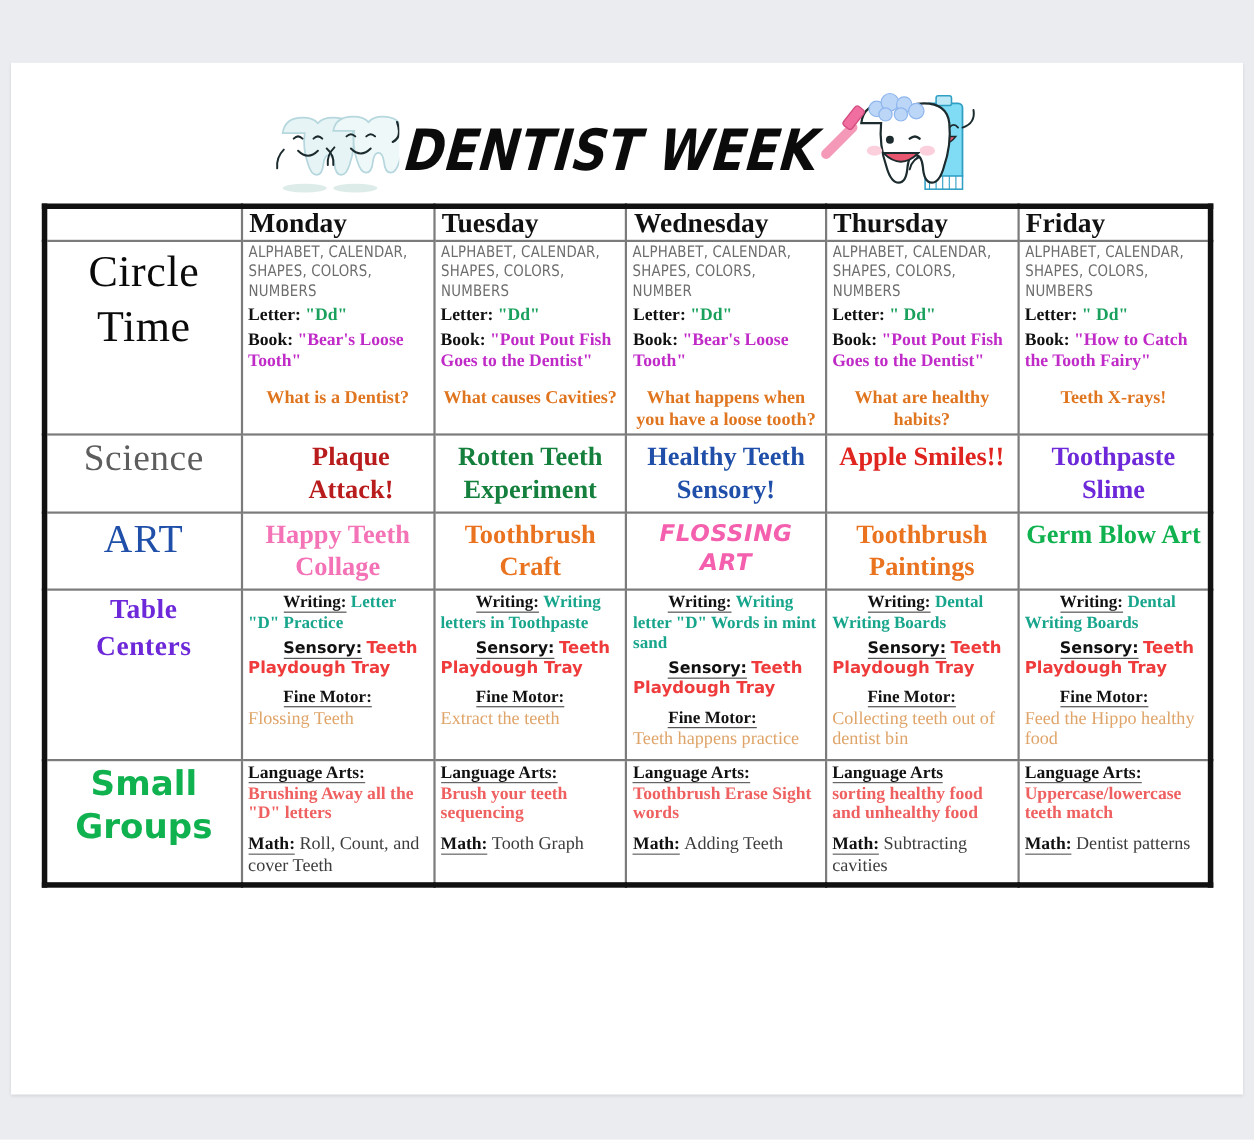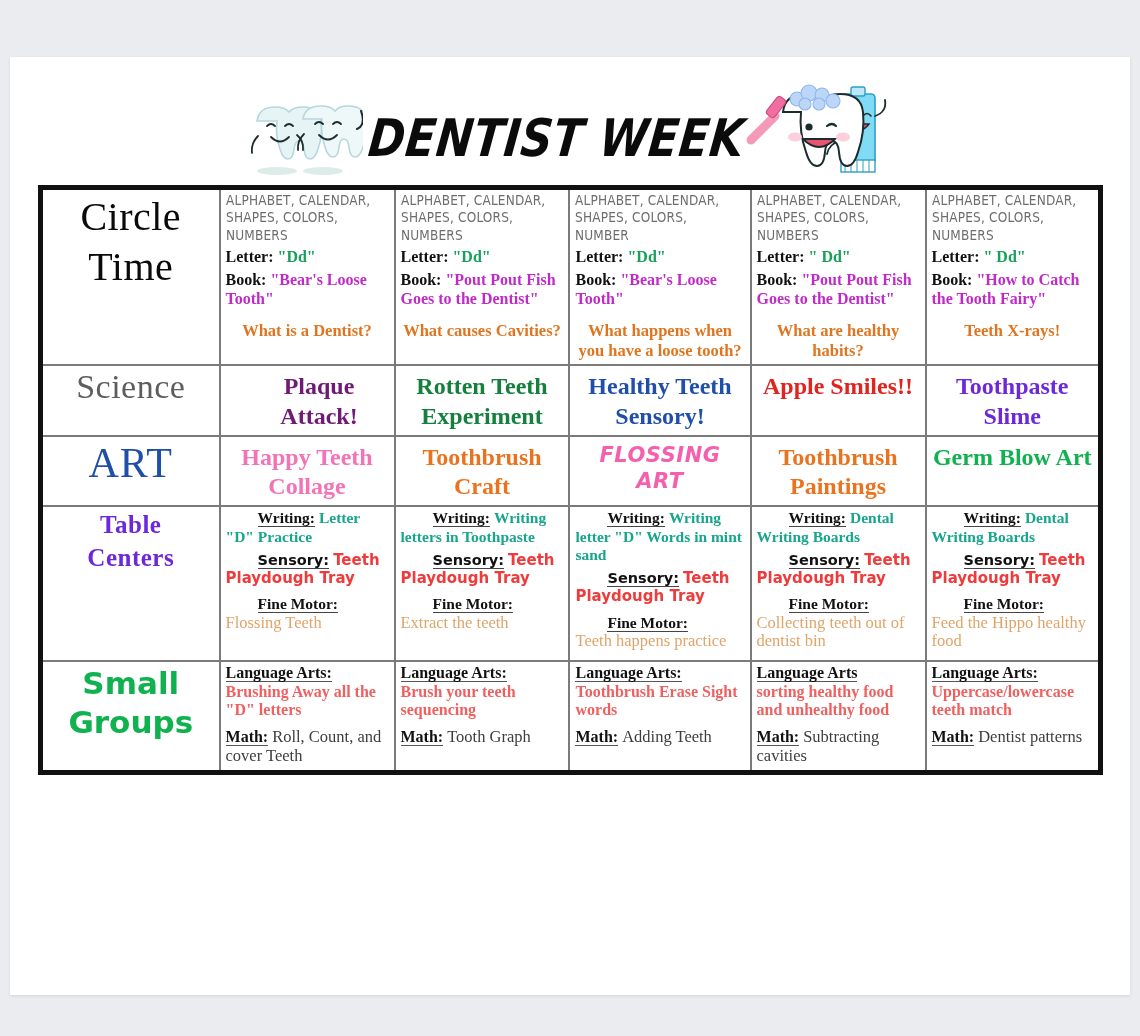--- a/index.html
+++ b/index.html
@@ -91,21 +91,21 @@
     font-family: "Liberation Serif", serif;
   }
   .lbl-circle {
     font-size: 40px; font-weight: 400; color: #0a0a0a;
     line-height: 1.25; letter-spacing: 0.5px;
   }
   .lbl-science {
     font-size: 34px; font-weight: 400; color: #5d5d5d; letter-spacing: 0.5px;
   }
   .lbl-art {
-    font-size: 42px; font-weight: 400; color: #1f4fa8; letter-spacing: 1px;
+    font-size: 36px; font-weight: 400; color: #1f4fa8; letter-spacing: 1px;
   }
   .lbl-table {
     font-size: 25px; font-weight: 700; color: #6c28d9; line-height: 1.3; letter-spacing: 0.5px;
   }
   .lbl-small {
     font-family: "DejaVu Sans", sans-serif;
     font-size: 31px; font-weight: 700; color: #10b14f; line-height: 1.25;
   }
 
   
@@ -261,20 +261,38 @@
       <colgroup>
         <col class="c-label">
           <col class="c-day">
           <col class="c-day">
           <col class="c-day-w">
           <col class="c-day">
           <col class="c-day">
       </colgroup>
 
       <tbody>
+          <tr class="head">
+        <td class="head-blank"></td>
+        <td>
+              <div class="dayname">Monday</div>
+            </td>
+        <td>
+              <div class="dayname">Tuesday</div>
+            </td>
+        <td>
+              <div class="dayname">Wednesday</div>
+            </td>
+        <td>
+              <div class="dayname">Thursday</div>
+            </td>
+        <td>
+              <div class="dayname">Friday</div>
+            </td>
+      </tr>
 
       <tr>
         <td class="rowlabel">
           <div class="lbl-circle">
             <div>Circle</div>
             <div>Time</div>
           </div>
         </td>
 
         <td>
@@ -311,21 +329,21 @@
           <div class="ct-line"><span>Book:</span> <span class="v-book">"How to Catch the Tooth Fairy"</span></div>
           <div class="ct-q">Teeth X-rays!</div>
         </td>
       </tr>
 
       <tr>
         <td class="rowlabel">
           <div class="lbl-science">Science</div>
         </td>
         <td>
-              <div class="big-activity" style="color: #701a75; margin-left: 24px;">Plaque Attack!</div>
+              <div class="big-activity" style="color: #b91c1c; margin-left: 24px;">Plaque Attack!</div>
             </td>
         <td>
               <div class="big-activity" style="color: rgb(21, 128, 61);">Rotten Teeth Experiment</div>
             </td>
         <td>
               <div class="big-activity" style="color: rgb(31, 79, 168);">Healthy Teeth Sensory!</div>
             </td>
         <td>
               <div class="big-activity" style="color: rgb(224, 36, 31);">Apple Smiles!!</div>
             </td>

